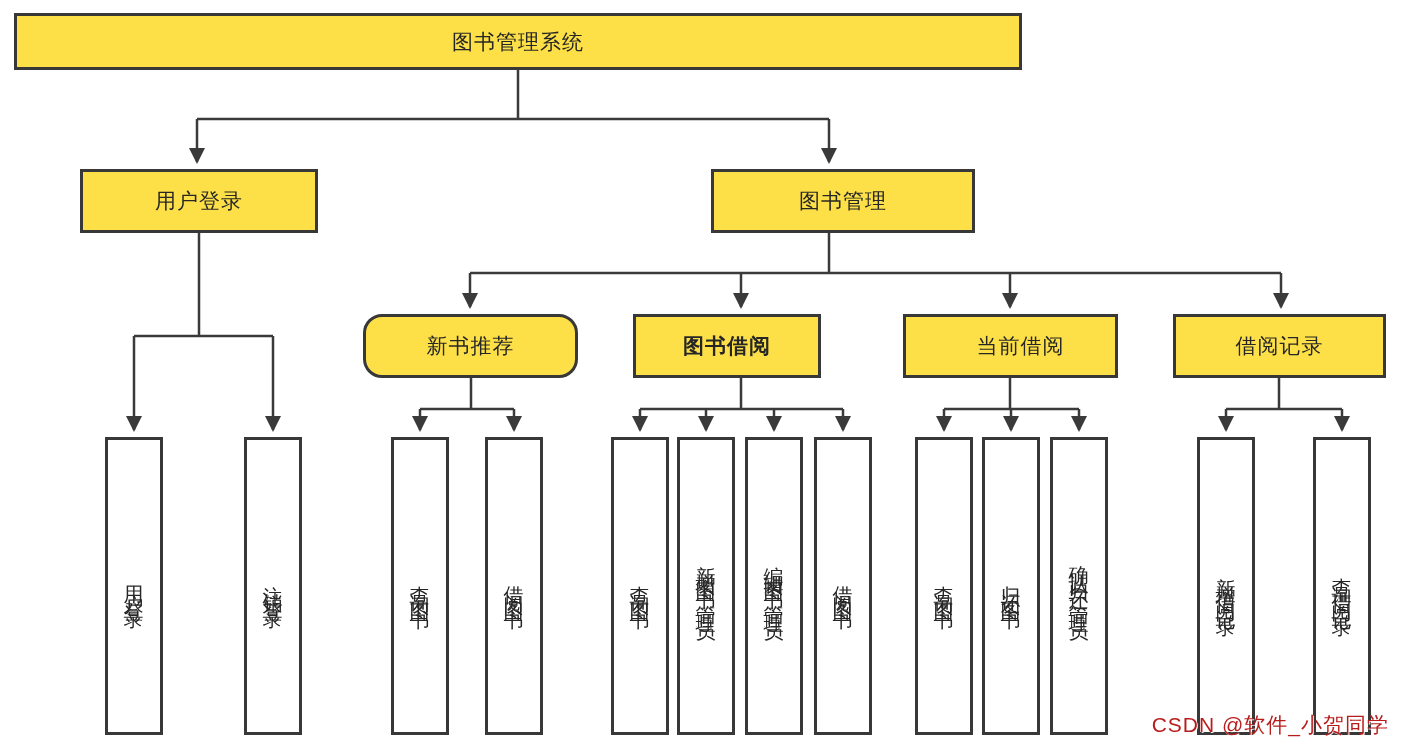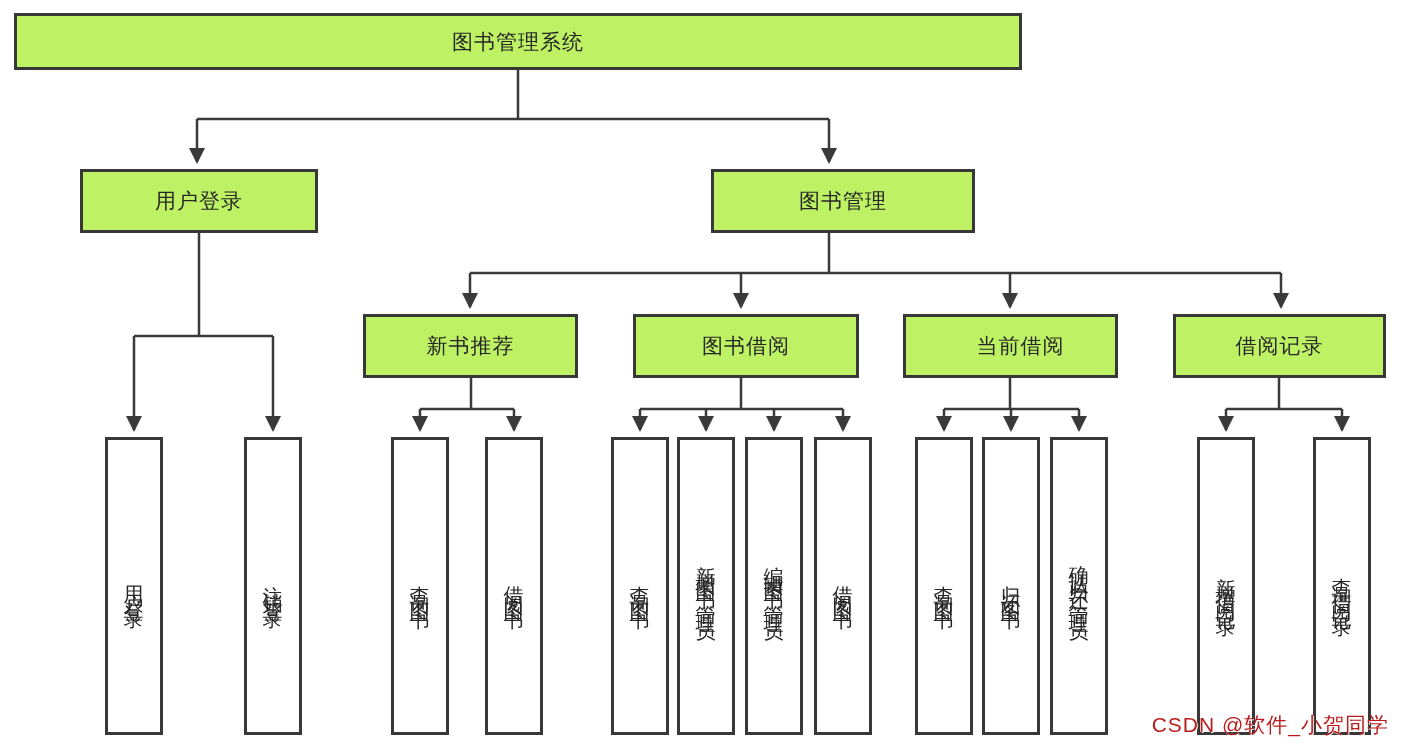--- a/index.html
+++ b/index.html
@@ -7,21 +7,21 @@
     position:relative;
     width:1405px;height:747px;
     background:#ffffff;
     font-family:"Liberation Sans","DejaVu Sans",sans-serif;
     overflow:hidden;
   }
   #wires{position:absolute;left:0;top:0;width:1405px;height:747px;}
   .hbox{
     position:absolute;
     display:flex;align-items:center;justify-content:center;
-    border:3px solid #383838;background:#bef264;
+    border:3px solid #383838;background:#fde047;
     font-size:21px;color:#262626;
     box-sizing:border-box;
     letter-spacing:1px;
     z-index:2;
   }
   .vbox{
     position:absolute;
     top:437px;height:298px;width:58px;
     display:flex;align-items:center;justify-content:center;
     border:3px solid #383838;background:#ffffff;
@@ -87,22 +87,22 @@
       <path d="M1226 409 V430"></path>
       <path d="M1342 409 V430"></path>
     </g>
   </svg>
 
   <div class="hbox" style="left:14px;top:13px;width:1008px;height:57px;">图书管理系统</div>
 
   <div class="hbox" style="left:80px;top:169px;width:238px;height:64px;">用户登录</div>
   <div class="hbox" style="left:711px;top:169px;width:264px;height:64px;">图书管理</div>
 
-  <div class="hbox" style="left:363px;top:314px;width:215px;height:64px;">新书推荐</div>
-  <div class="hbox" style="left:633px;top:314px;width:226px;height:64px;">图书借阅</div>
+  <div class="hbox" style="left:363px;top:314px;width:215px;height:64px;border-radius:19px;">新书推荐</div>
+  <div class="hbox" style="left:633px;top:314px;width:188px;height:64px;font-weight:bold;">图书借阅</div>
   <div class="hbox" style="left:903px;top:314px;width:215px;height:64px;padding-left:20px;">当前借阅</div>
   <div class="hbox" style="left:1173px;top:314px;width:213px;height:64px;">借阅记录</div>
 
   <div class="vbox" style="left:105px;">
     <span>用户登录</span>
   </div>
   <div class="vbox" style="left:244px;">
     <span>注销登录</span>
   </div>
 

